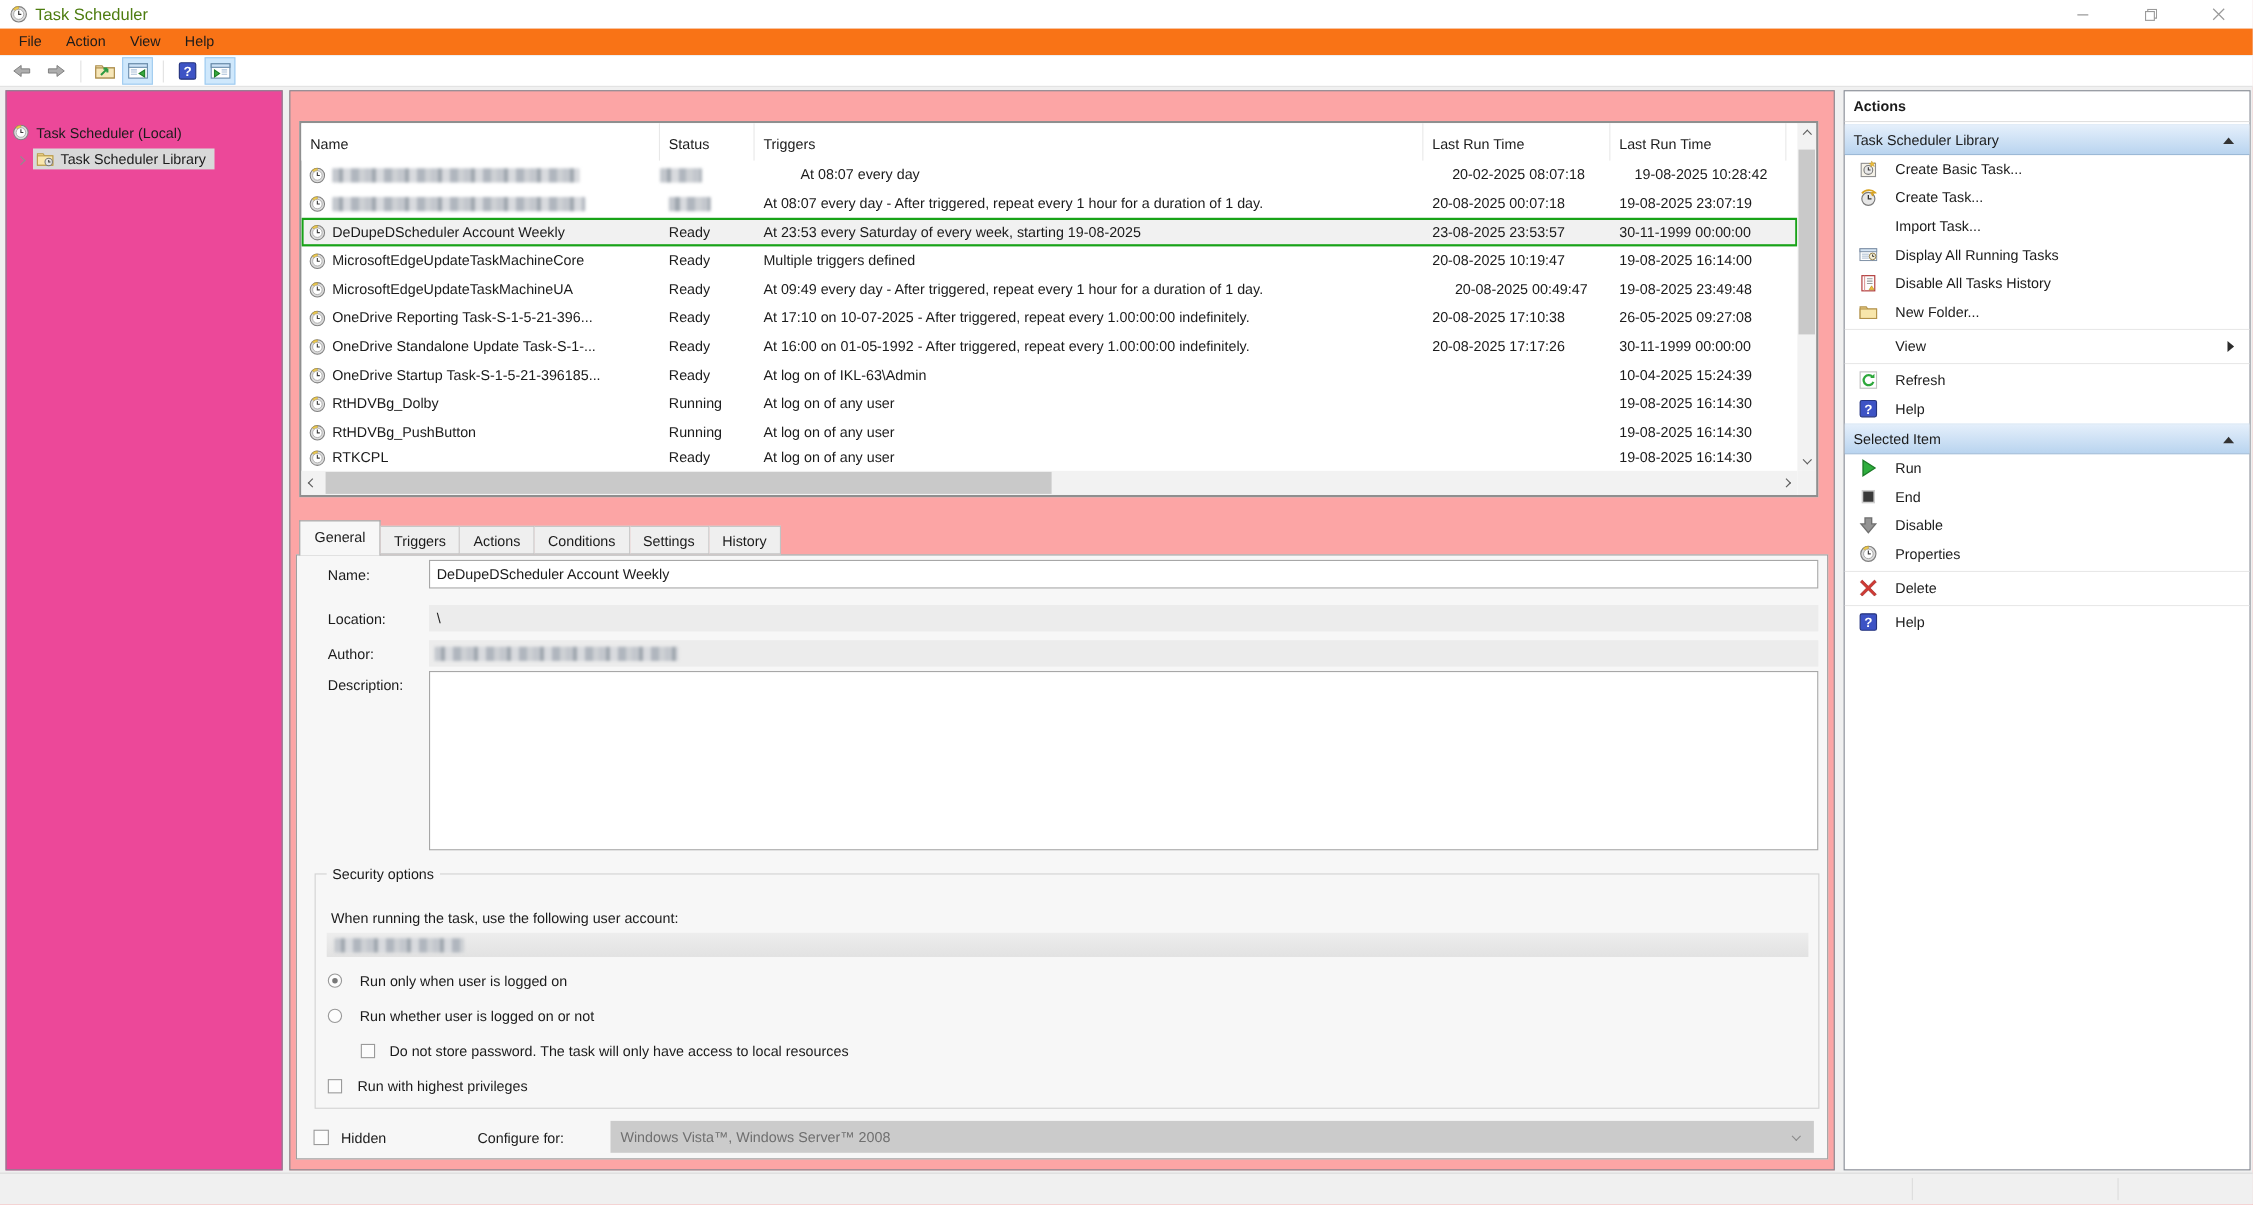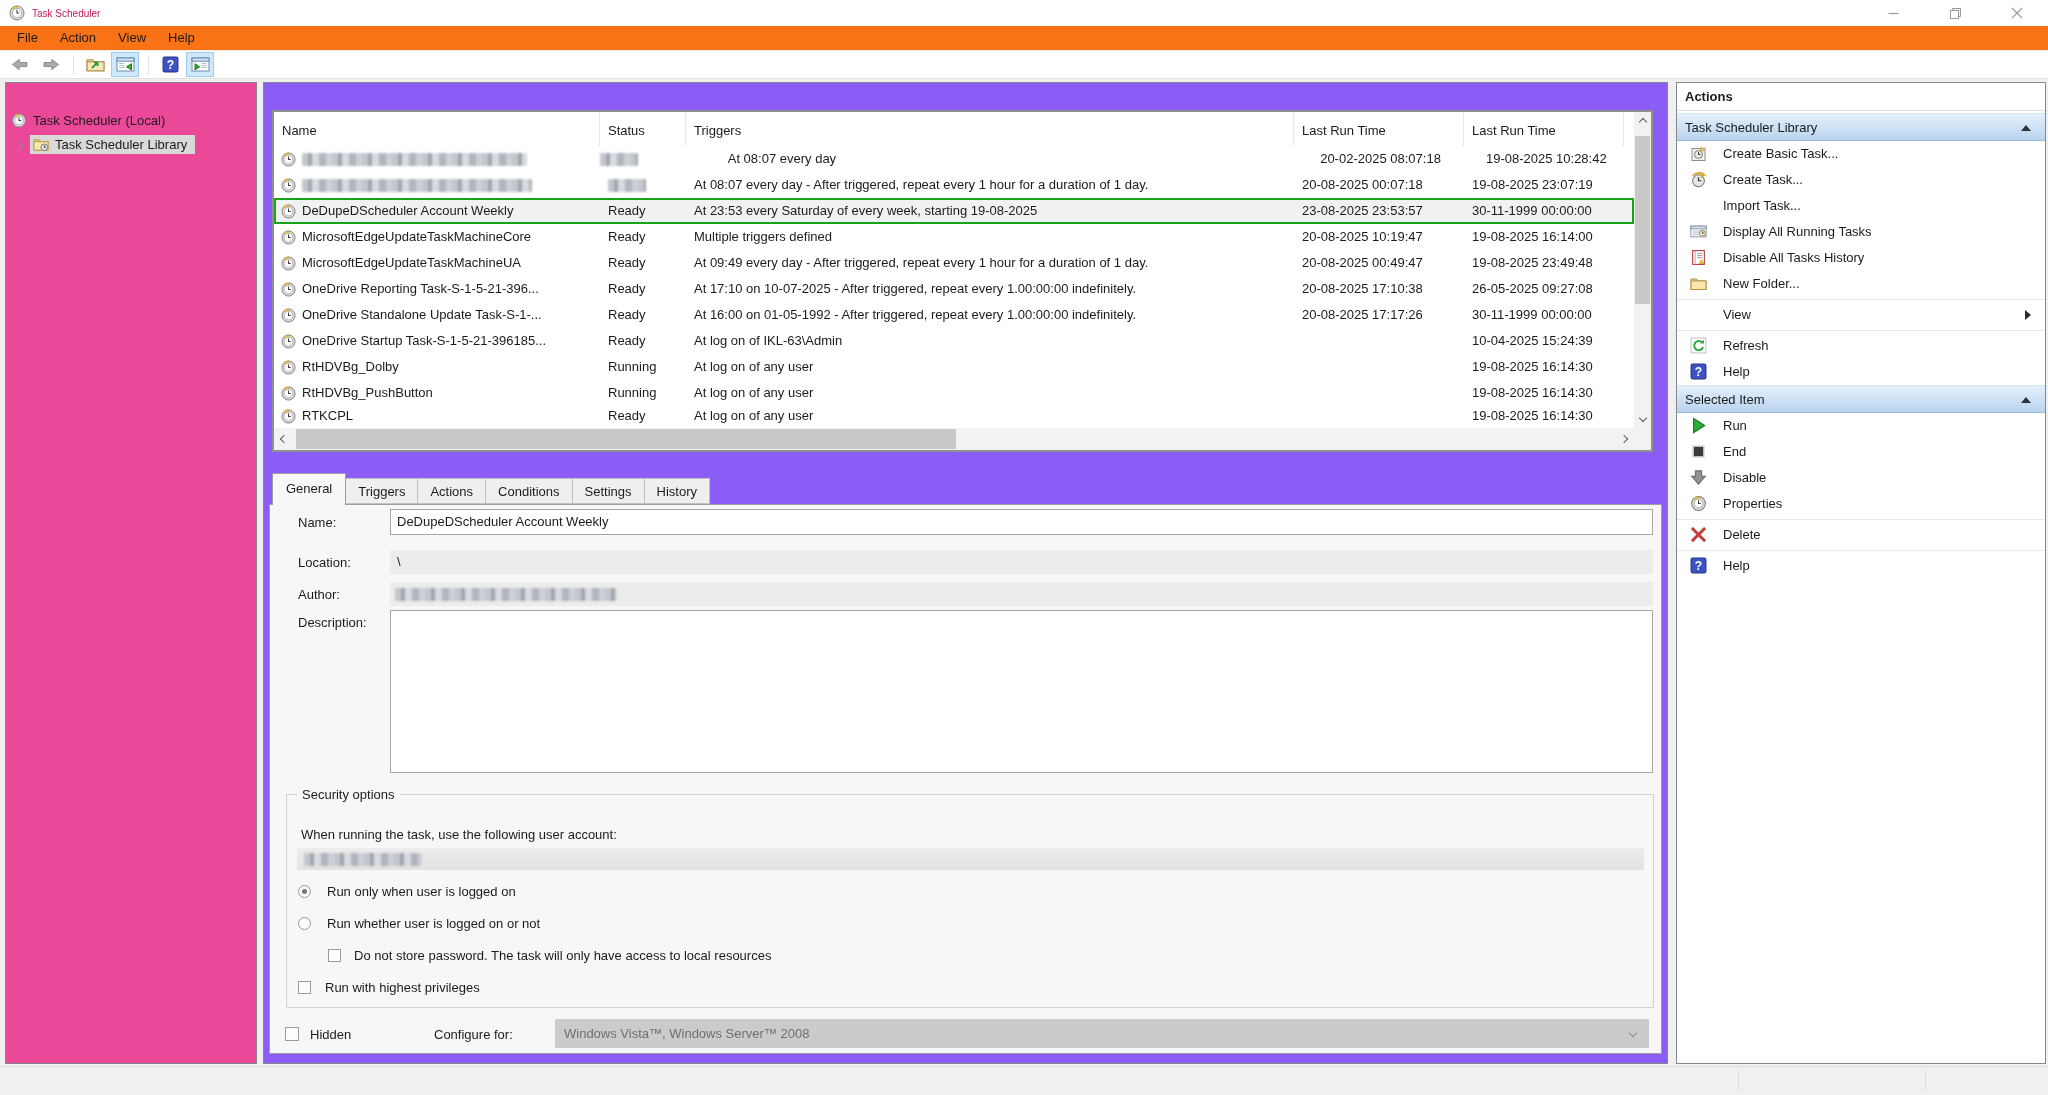--- a/index.html
+++ b/index.html
@@ -4,21 +4,21 @@
 <style>
   *{box-sizing:border-box}
   body{margin:0;width:2048px;height:1095px;position:relative;overflow:hidden;
        font-family:"Liberation Sans","DejaVu Sans",sans-serif;font-size:13px;color:#1b1b1b;background:#f0f0f0}
   .icon svg{display:block}
 
   
   #titlebar{position:absolute;left:0;top:0;right:0;height:26px;background:#fff;display:flex;align-items:center}
   #title-icon{margin-left:9px}
   #title-icon svg{width:16px;height:16px}
-  #title-text{margin-left:7px;color:#be185d;font-size:10px}
+  #title-text{margin-left:7px;color:#4d7c0f;font-size:15px}
   #win-controls{position:absolute;right:0;top:0;height:26px;display:flex}
   .win-btn{width:62px;height:26px;display:flex;align-items:center;justify-content:center}
 
   
   #menubar{position:absolute;top:26px;left:0;right:0;height:24px;background:#f97316;display:flex;align-items:flex-end;padding-left:6px}
   .menu-item{padding:0 11px;height:24px;line-height:24px}
 
   
   #toolbar{position:absolute;top:50px;left:0;right:0;height:29px;background:#fff;
            border-top:1px solid #efefef;border-bottom:1px solid #e0e0e0;display:flex;align-items:center;padding-left:6px}
@@ -37,21 +37,21 @@
   .tree-hl{display:flex;align-items:center;background:#d9d9d9;padding:2px 8px 2px 3px}
   .expander{margin:0 8px 0 5px}
 
   
   .chv{width:6px;height:6px;border-right:1.5px solid #5c5c5c;border-bottom:1.5px solid #5c5c5c;display:inline-block}
   .chv.up{transform:rotate(-135deg)} .chv.down{transform:rotate(45deg)}
   .chv.left{transform:rotate(135deg)} .chv.right{transform:rotate(-45deg)}
   .expander .chv{border-color:#8f8f8f}
 
   
-  #middle-panel{position:absolute;left:263px;top:82px;width:1405px;height:982px;background:#8b5cf6;border:1px solid #828790}
+  #middle-panel{position:absolute;left:263px;top:82px;width:1405px;height:982px;background:#fca5a5;border:1px solid #828790}
 
   
   #listview{position:absolute;left:8px;top:27px;width:1381px;height:342px;border:2px solid #8f8f8f;background:#fff}
   #lv-header{position:absolute;left:0;top:0;right:17px;height:34px;display:flex;background:#fff}
   .lv-hcell{height:34px;line-height:37px;padding-left:8px;border-right:1px solid #e8e8e8;white-space:nowrap}
   #lv-body{position:absolute;left:0;top:34px;right:17px;bottom:22px;overflow:hidden}
   .lv-row{display:flex;height:26px;align-items:center}
   .lv-row.sel{outline:2px solid #18a318;outline-offset:-2px;background:#f1f1f1}
   .lv-row.partial{height:20px;overflow:hidden}
   .lv-cell{padding-left:8px;white-space:nowrap;overflow:hidden;height:26px;line-height:26px}
@@ -323,21 +323,21 @@
                 <circle cx="8" cy="8" r="7" fill="#dcdcdc" stroke="#808080"></circle>
                 <path d="M8 8L3.2 2.9A7 7 0 0 1 8 1z" fill="#edc94e" stroke="#b99a2e" stroke-width=".5"></path>
                 <circle cx="8" cy="8" r="4.6" fill="#fff" stroke="#9b9b9b" stroke-width=".7"></circle>
                 <path d="M8 4.8V8h2.4" fill="none" stroke="#3c3c3c" stroke-width="1.1"></path>
               </svg>
             </span>
             <span>MicrosoftEdgeUpdateTaskMachineUA</span>
           </div>
           <div class="lv-cell" style="width: 86px;"><span>Ready</span></div>
           <div class="lv-cell" style="width: 608px;"><span>At 09:49 every day - After triggered, repeat every 1 hour for a duration of 1 day.</span></div>
-          <div class="lv-cell" style="width: 170px;"><span>20-08-2025 00:49:47</span></div>
+          <div class="lv-cell" style="width: 170px; text-align: center;"><span>20-08-2025 00:49:47</span></div>
           <div class="lv-cell" style="width: 160px;"><span>19-08-2025 23:49:48</span></div>
         </div>
         <div class="lv-row">
           <div class="lv-cell name" style="width: 326px;">
             <span class="icon">
               <svg viewBox="0 0 16 16" width="16" height="16">
                 <circle cx="8" cy="8" r="7" fill="#dcdcdc" stroke="#808080"></circle>
                 <path d="M8 8L3.2 2.9A7 7 0 0 1 8 1z" fill="#edc94e" stroke="#b99a2e" stroke-width=".5"></path>
                 <circle cx="8" cy="8" r="4.6" fill="#fff" stroke="#9b9b9b" stroke-width=".7"></circle>
                 <path d="M8 4.8V8h2.4" fill="none" stroke="#3c3c3c" stroke-width="1.1"></path>

